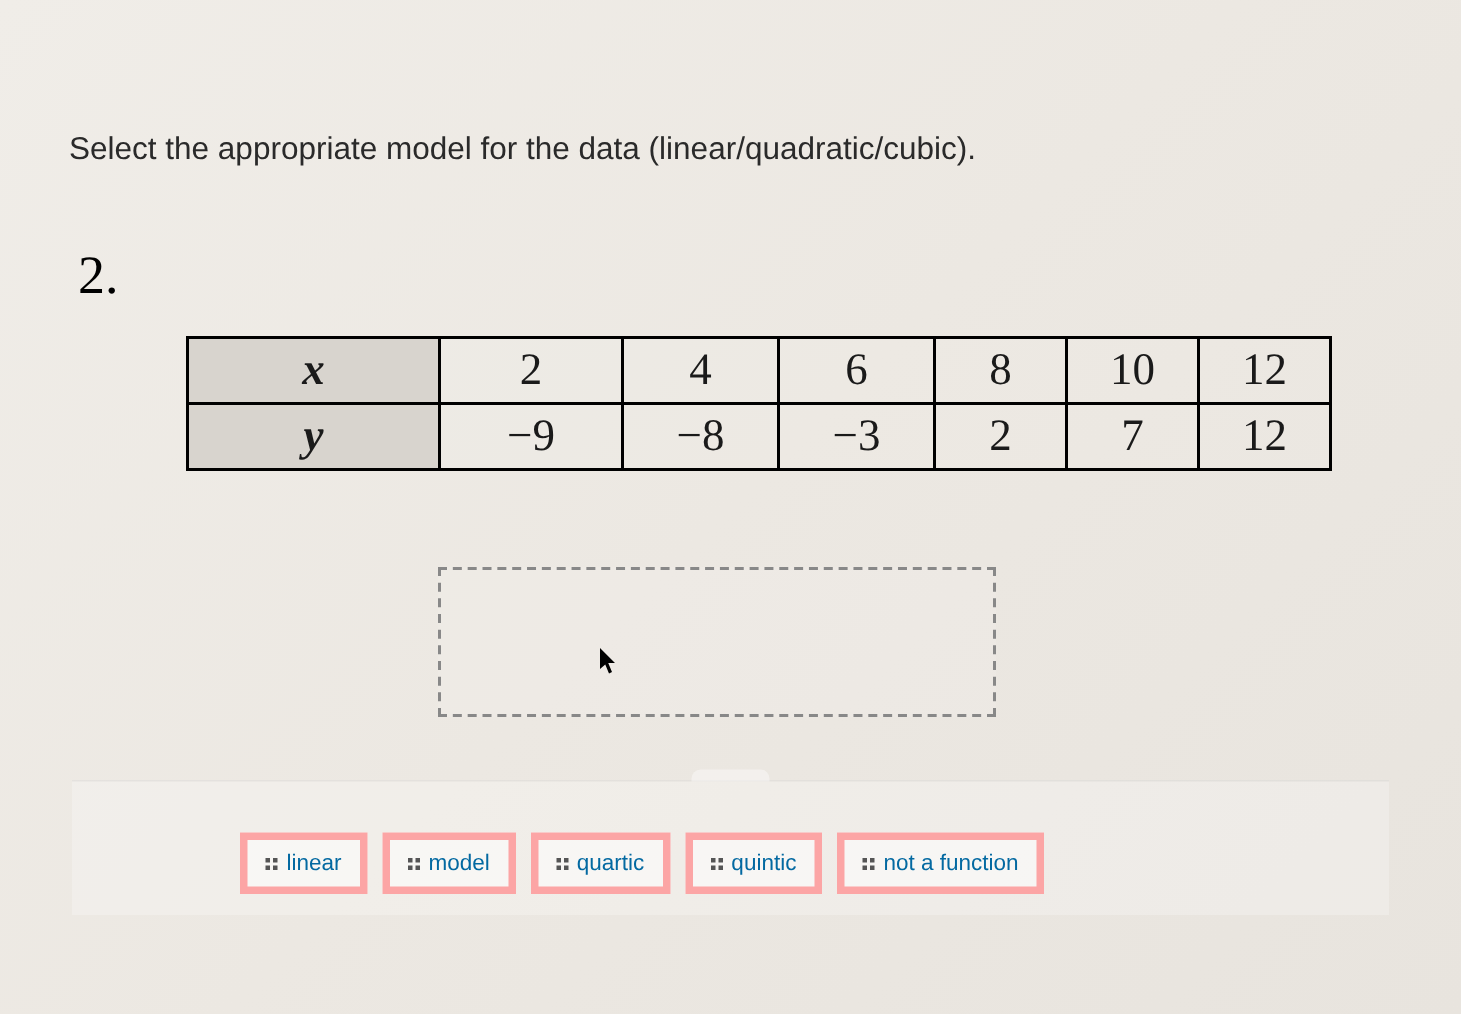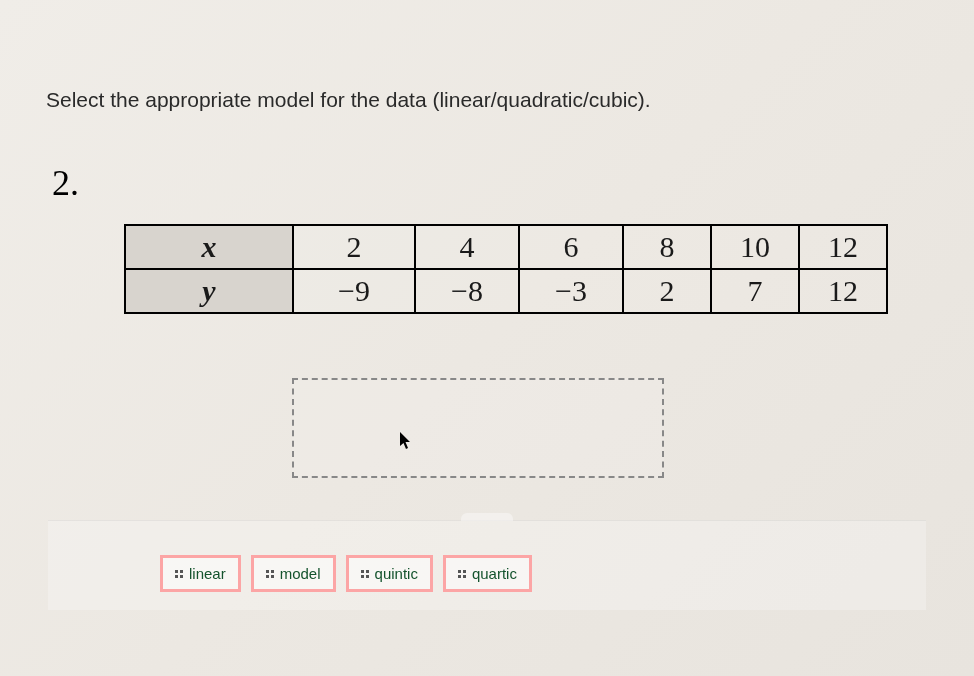--- a/index.html
+++ b/index.html
@@ -101,25 +101,25 @@
       position: absolute;
       top: 555px;
       left: 160px;
       display: flex;
       gap: 10px;
     }
     .option-btn {
       display: inline-flex;
       align-items: center;
       gap: 6px;
-      border: 3px solid #fca5a5;
+      border: 5px solid #fca5a5;
       background: rgba(255,255,255,0.5);
       padding: 7px 12px;
       font-size: 15px;
-      color: #14532d;
+      color: #0369a1;
       cursor: move;
       font-family: Arial, sans-serif;
     }
     .drag-dots {
       display: grid;
       grid-template-columns: 3px 3px;
       grid-template-rows: 3px 3px;
       gap: 2px;
     }
     .drag-dots span {
@@ -185,24 +185,33 @@
       </span>
     <span>model</span>
   </div>
   <div class="option-btn">
     <span class="drag-dots">
         <span></span>
         <span></span>
         <span></span>
         <span></span>
       </span>
+    <span>quartic</span>
+  </div>
+  <div class="option-btn">
+    <span class="drag-dots">
+        <span></span>
+        <span></span>
+        <span></span>
+        <span></span>
+      </span>
     <span>quintic</span>
   </div>
   <div class="option-btn">
     <span class="drag-dots">
         <span></span>
         <span></span>
         <span></span>
         <span></span>
       </span>
-    <span>quartic</span>
+    <span>not a function</span>
   </div>
 </div>
 
 </body></html>

